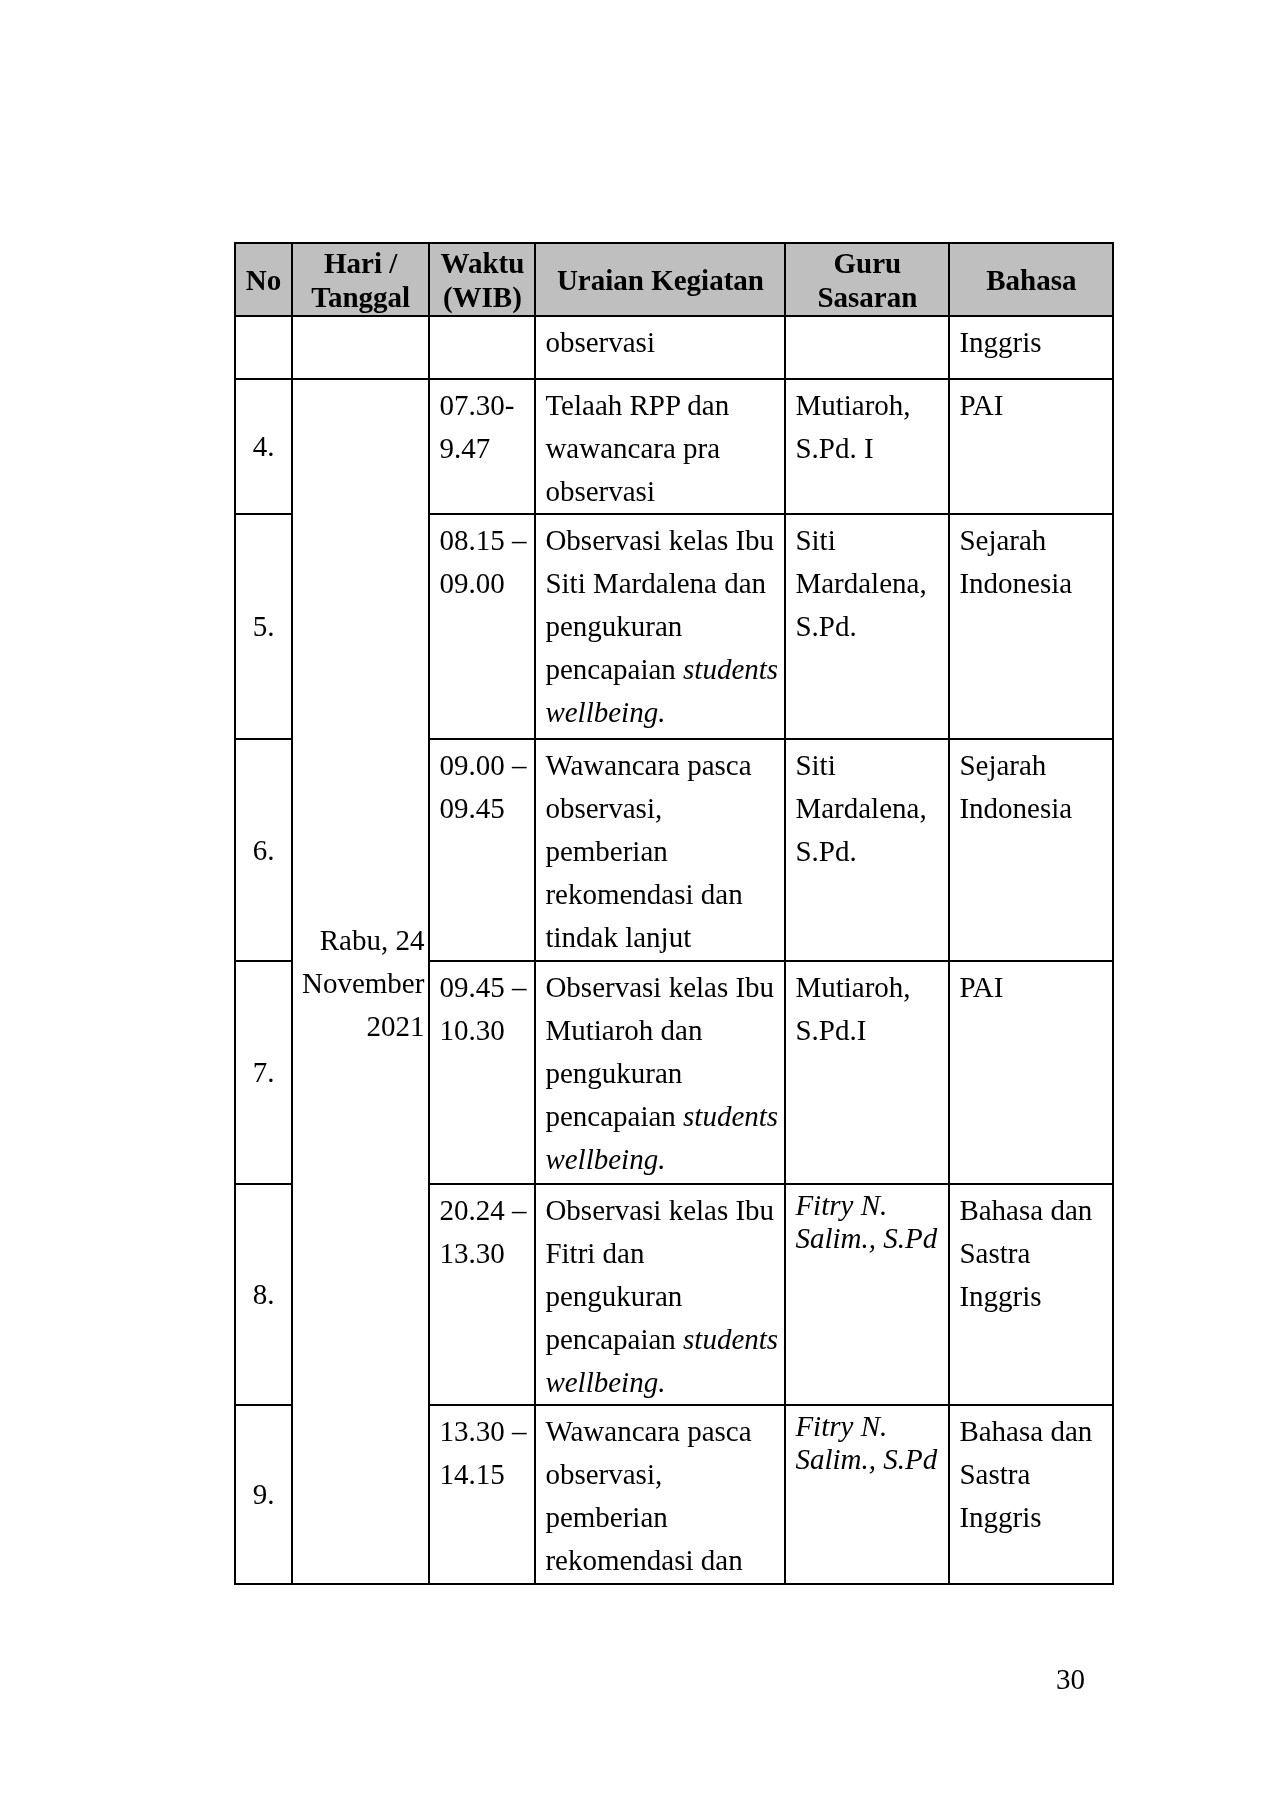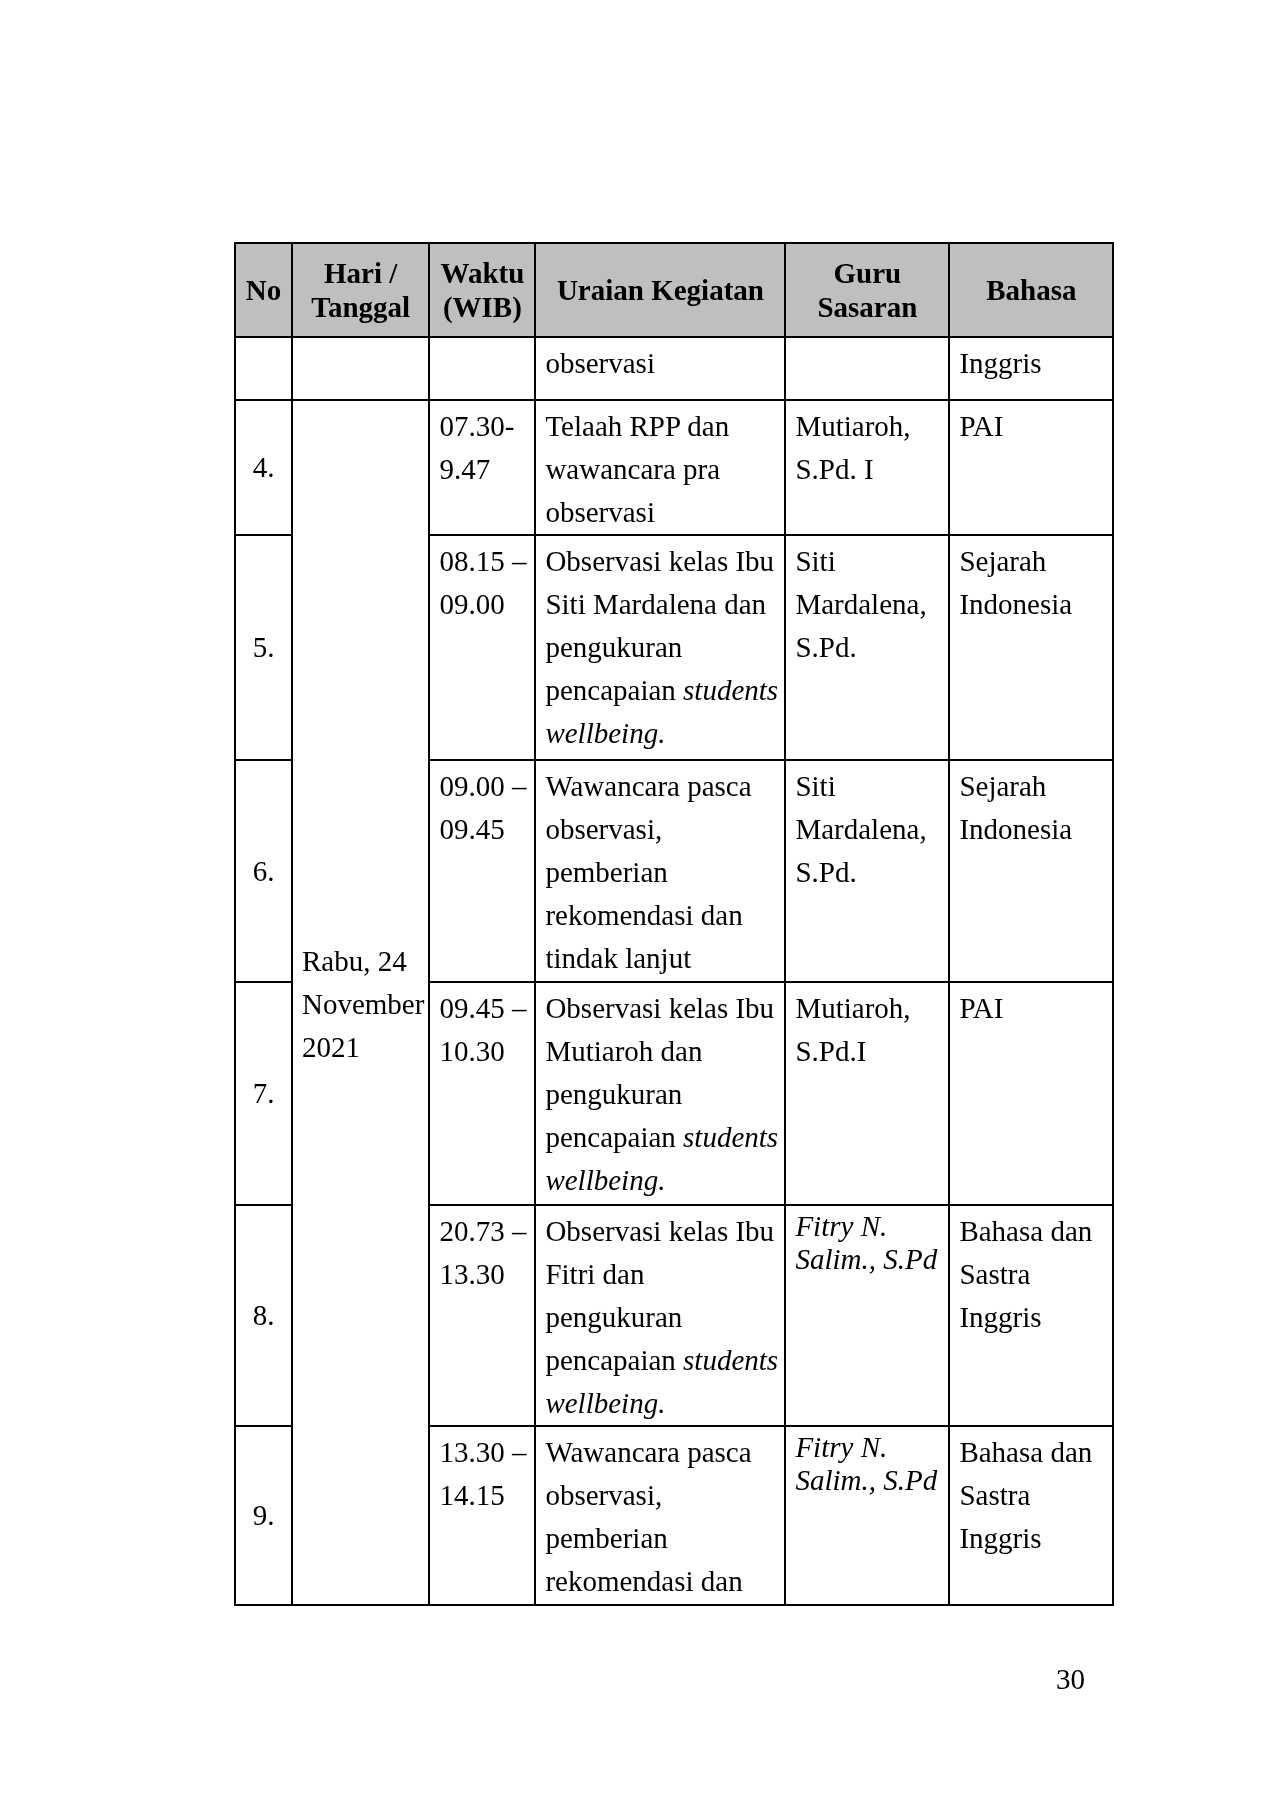--- a/index.html
+++ b/index.html
@@ -41,20 +41,21 @@
     line-height: 43px;
     padding: 4px 4px 0 9px;
   }
   .schedule td.col-no {
     text-align: center;
     vertical-align: middle;
     padding: 0;
   }
   .schedule td.day-cell {
     vertical-align: middle;
+    text-align: right;
   }
   .schedule td.tight {
     line-height: 33px;
     font-style: italic;
   }
   .page-number {
     position: absolute;
     left: 1056px;
     top: 1662px;
     font-size: 29px;
@@ -70,21 +71,21 @@
     <colgroup>
       <col style="width:57px">
       <col style="width:129px">
       <col style="width:106px">
       <col style="width:250px">
       <col style="width:164px">
       <col style="width:164px">
     </colgroup>
 
     <tbody>
-        <tr style="height:94px">
+        <tr style="height:73px">
       <th>No</th>
       <th>Hari /
 Tanggal</th>
       <th>Waktu
 (WIB)</th>
       <th>Uraian Kegiatan</th>
       <th>Guru
 Sasaran</th>
       <th>Bahasa</th>
     </tr>
@@ -146,21 +147,21 @@
       <td>09.45 –
 10.30</td>
       <td>Observasi kelas Ibu<br>Mutiaroh dan<br>pengukuran<br>pencapaian <i>students</i><br><i>wellbeing.</i></td>
       <td>Mutiaroh,
 S.Pd.I</td>
       <td>PAI</td>
     </tr>
 
     <tr style="height:218px">
       <td class="col-no">8.</td>
-      <td>20.73 –
+      <td>20.24 –
 13.30</td>
       <td>Observasi kelas Ibu<br>Fitri dan<br>pengukuran<br>pencapaian <i>students</i><br><i>wellbeing.</i></td>
       <td class="tight">Fitry N.
 Salim., S.Pd</td>
       <td>Bahasa dan
 Sastra
 Inggris</td>
     </tr>
 
     <tr style="height:179px">

